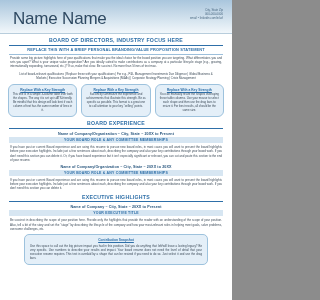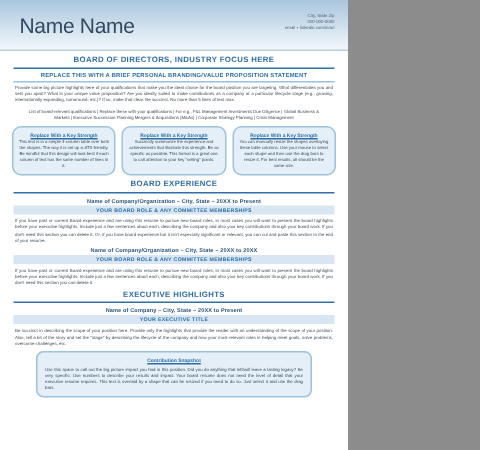--- a/index.html
+++ b/index.html
@@ -22,21 +22,21 @@
   .header {
     position: relative;
     height: 33px;
     background: linear-gradient(to bottom, #a9c6dd 0%, #c3d7e7 35%, #dce9f2 70%, #f2f7fb 100%);
     border-bottom: 0.5px solid #b8cddc;
   }
   .name {
     position: absolute;
     left: 13px;
     top: 9px;
-    font-size: 14px;
+    font-size: 17px;
     letter-spacing: -0.2px;
     color: #2f4a63;
     font-weight: 400;
     white-space: nowrap;
   }
   .contact {
     position: absolute;
     right: 9px;
     top: 8px;
     text-align: right;

